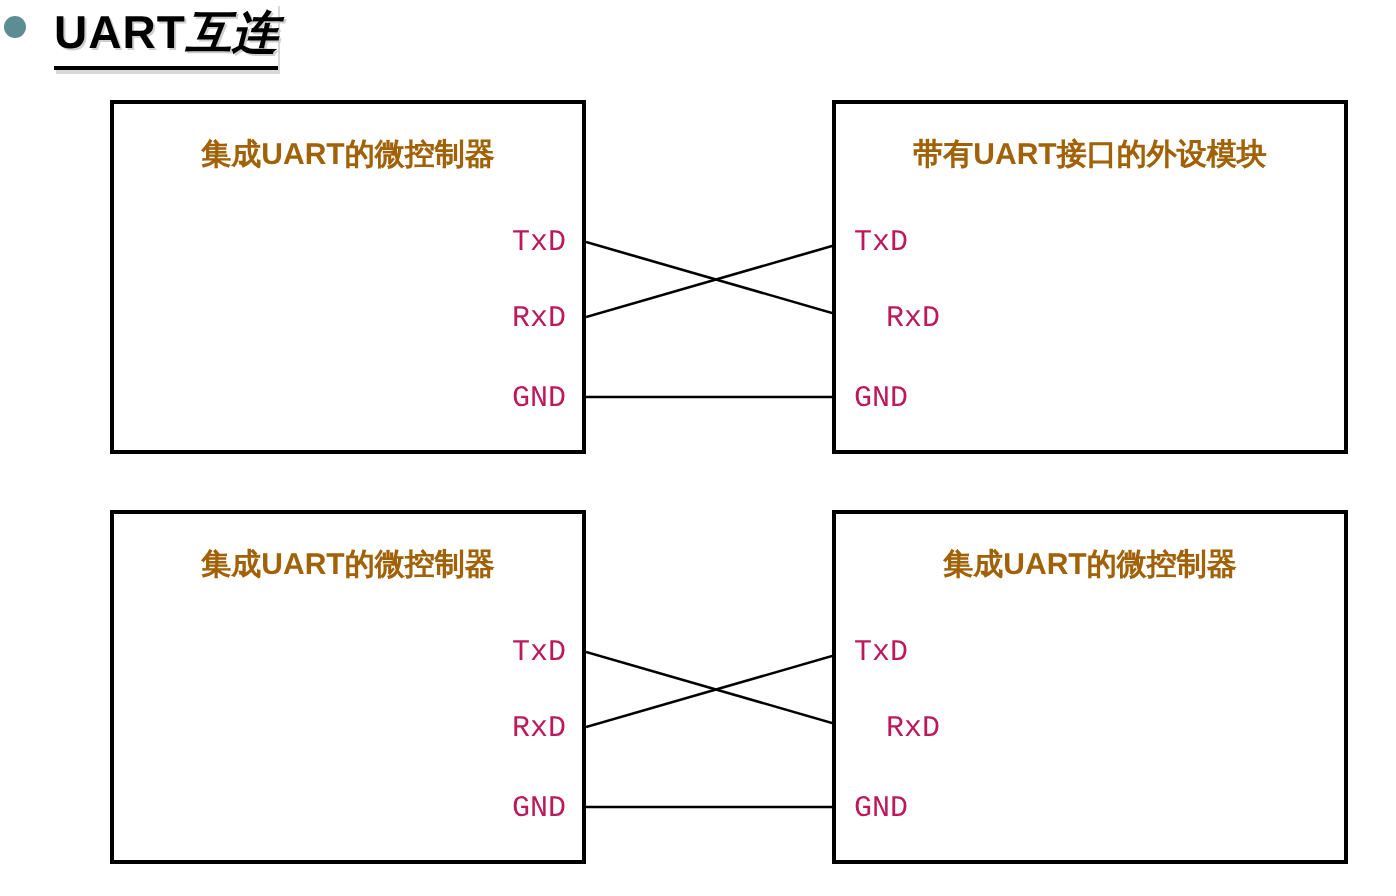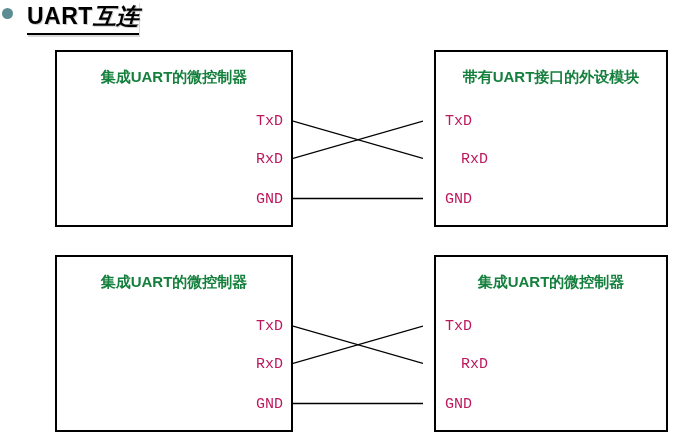--- a/index.html
+++ b/index.html
@@ -28,25 +28,25 @@
   
   .diagram { position:absolute; left:0; width:698px; height:178px; }
   .diagram-top    { top:50px; }
   .diagram-bottom { top:255px; }
 
   .device-box {
     position:absolute; top:0; height:177px; box-sizing:border-box;
     border:2px solid #000; background:#fff;
   }
   .device-box.left  { left:55px;  width:238px; }
-  .device-box.right { left:434px; width:234px; }
+  .device-box.right { left:416px; width:258px; }
 
   .device-label {
     padding-top:16px; text-align:center;
-    font-size:15px; font-weight:bold; color:#15803d;
+    font-size:15px; font-weight:bold; color:#a16207;
     font-family:"Liberation Sans", sans-serif;
     white-space:nowrap;
   }
 
   .pin {
     position:absolute; height:20px; line-height:20px;
     font-family:"Liberation Mono", "DejaVu Sans Mono", monospace;
     font-size:15px; color:#be185d; white-space:nowrap;
   }
   .device-box.left  .pin { right:8px; text-align:right; }

